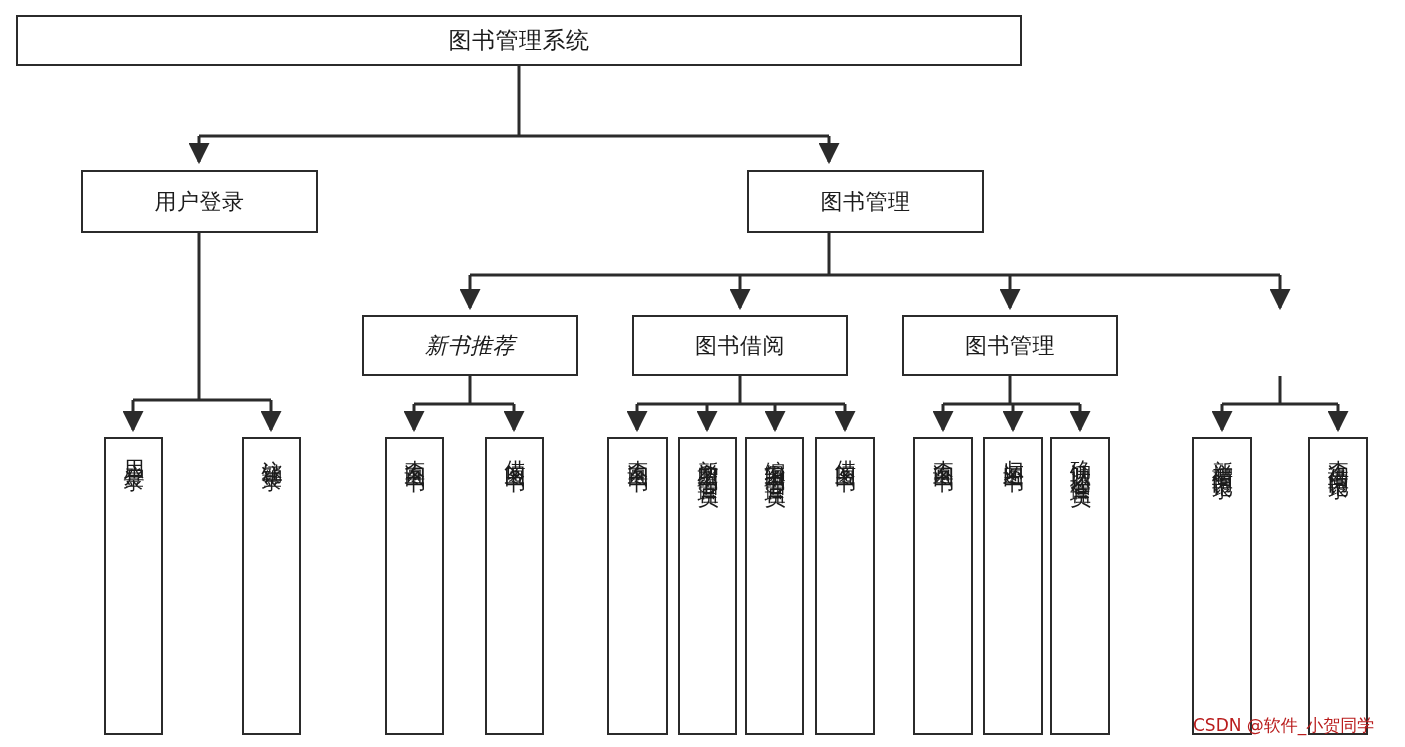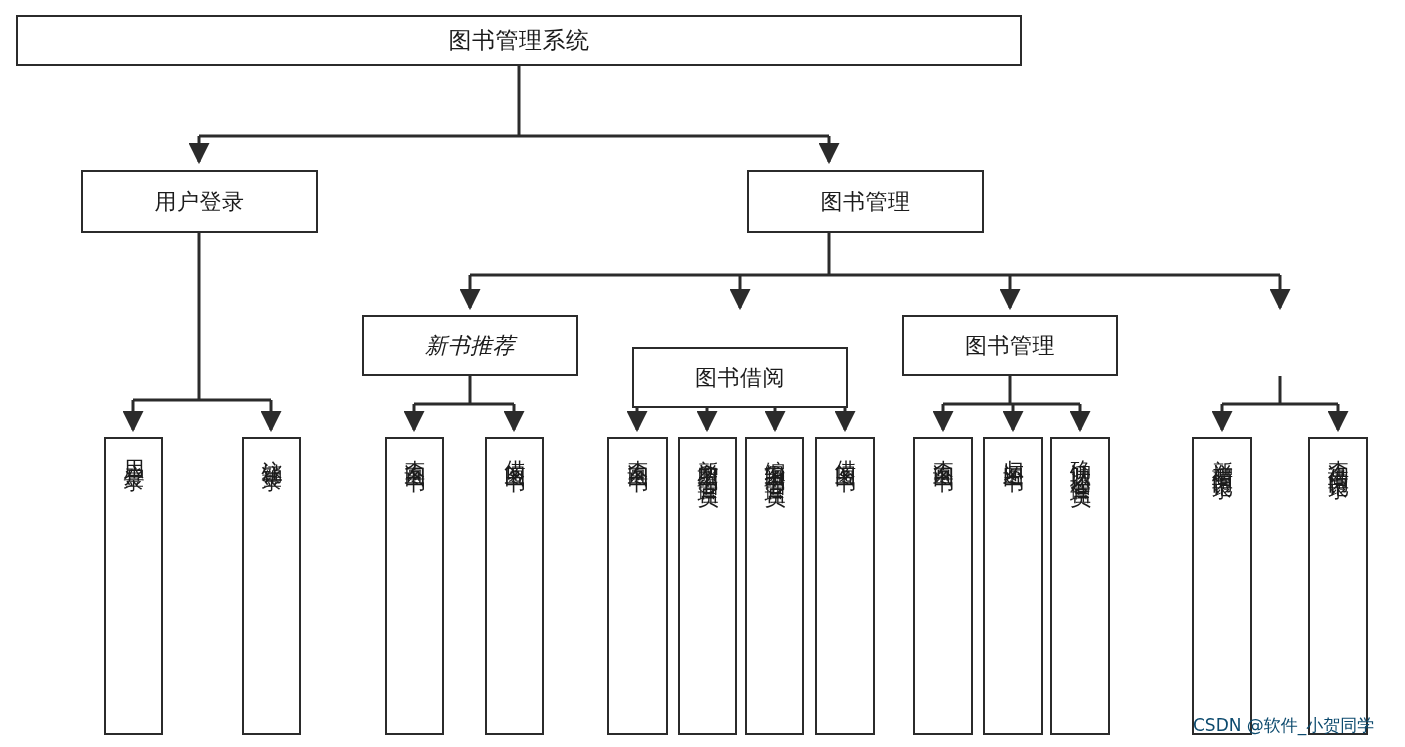--- a/index.html
+++ b/index.html
@@ -71,21 +71,21 @@
     max-height: 284px;
   }
   .node.leaf.tall-text {
     align-items: flex-start;
   }
   .watermark {
     position: absolute;
     left: 1193px;
     top: 714px;
     font-size: 17px;
-    color: #0c4a6e;
+    color: #b91c1c;
     white-space: nowrap;
     z-index: 5;
     font-family: "DejaVu Sans", "Liberation Sans", sans-serif;
   }
 </style>
 </head>
 <body>
 
 <div id="canvas">
 
@@ -146,21 +146,21 @@
   <div class="node branch" style="left:81px; top:170px; width:237px; height:63px;">
     <span class="label">用户登录</span>
   </div>
   <div class="node branch" style="left:711px; top:170px; width:237px; height:63px;margin-left:36px;">
     <span class="label">图书管理</span>
   </div>
 
   <div class="node branch" style="left:362px; top:315px; width:216px; height:61px;font-style:italic;">
     <span class="label">新书推荐</span>
   </div>
-  <div class="node branch" style="left:632px; top:315px; width:216px; height:61px;margin-top:32px;">
+  <div class="node branch" style="left:632px; top:315px; width:216px; height:61px;">
     <span class="label">图书借阅</span>
   </div>
   <div class="node branch" style="left:902px; top:315px; width:216px; height:61px;">
     <span class="label">图书管理</span>
   </div>
 
   <div class="node leaf" style="left:104px; top:437px; width:59px; height:298px;">
     <span class="label">用户登录</span>
   </div>
   <div class="node leaf" style="left:242px; top:437px; width:59px; height:298px;">

